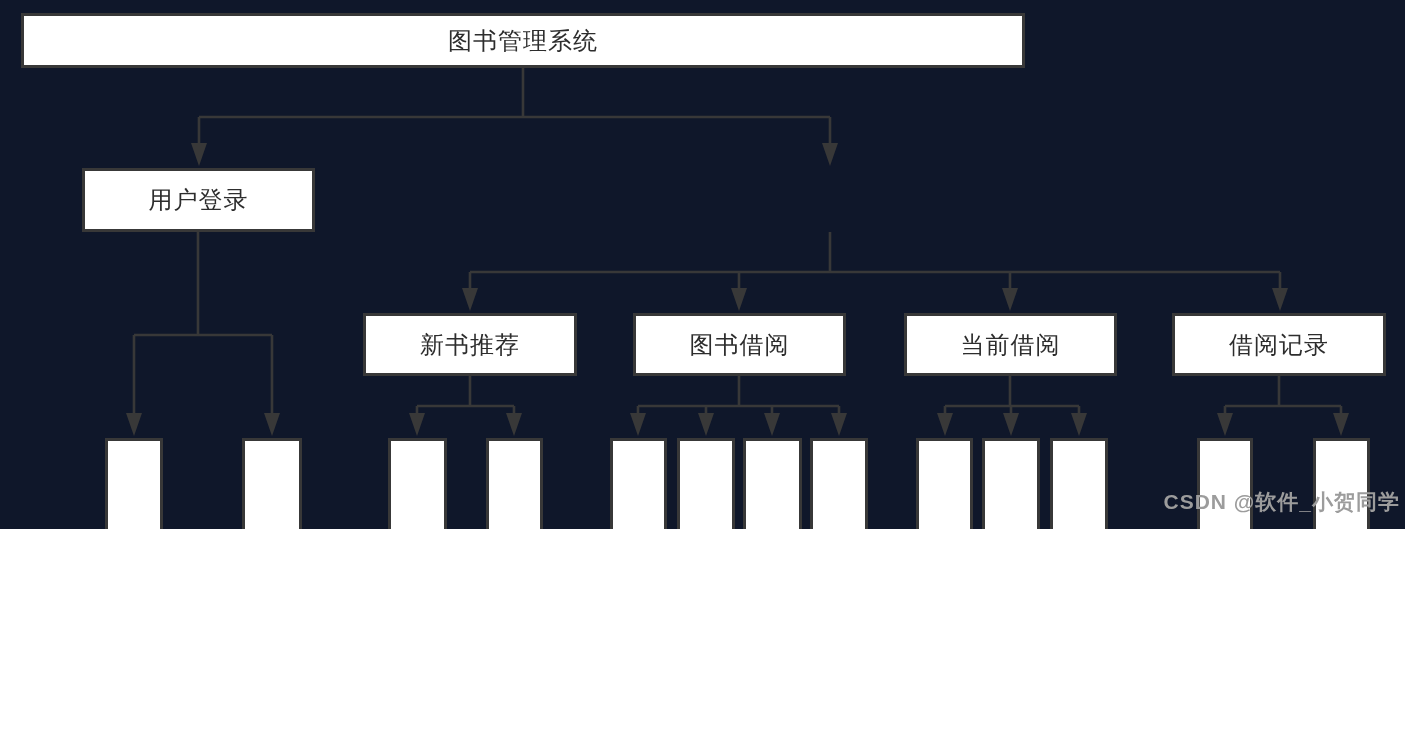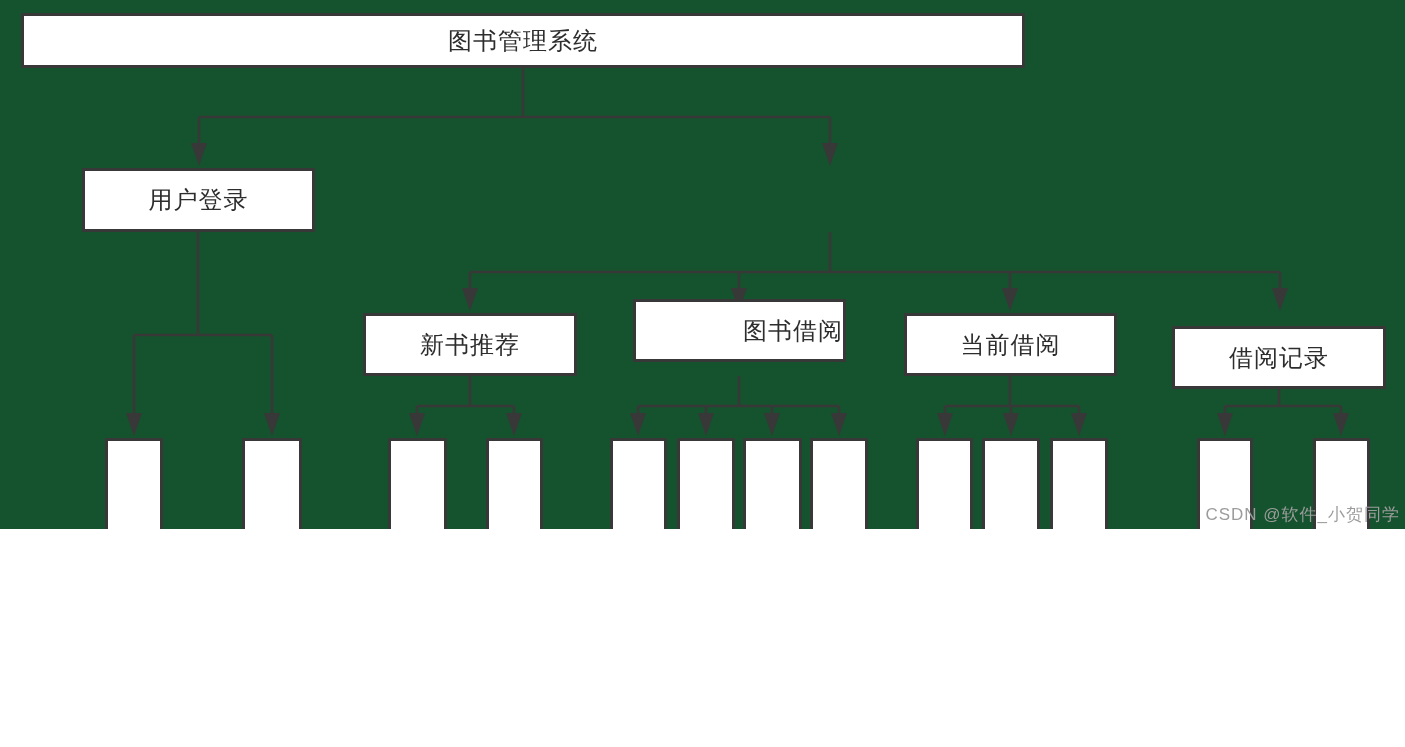--- a/index.html
+++ b/index.html
@@ -1,20 +1,20 @@
 <!DOCTYPE html>
 <html><head>
 <meta charset="utf-8">
 <style>
   html, body { margin: 0; padding: 0; background: #ffffff; }
   #canvas {
     position: relative;
     width: 1405px;
     height: 529px;
-    background: #14532d;
+    background: #0f172a;
     font-family: "Liberation Sans", "DejaVu Sans", sans-serif;
     overflow: hidden;
   }
   #connector-layer {
     position: absolute;
     left: 0; top: 0;
     width: 1405px;
     height: 747px;
     z-index: 0;
   }
@@ -34,25 +34,26 @@
   .leaf .vtext {
     writing-mode: vertical-rl;
     text-orientation: mixed;
     letter-spacing: 7px;
     line-height: 1;
     white-space: nowrap;
   }
   .watermark {
     position: absolute;
     right: 5px;
-    bottom: 3px;
-    font-size: 17px;
+    bottom: 13px;
+    font-size: 21px;
     color: #9c9c9c;
     letter-spacing: 1px;
     z-index: 2;
+    font-weight: bold;
   }
   svg path { stroke: #383838; stroke-width: 2.6; fill: none; }
   svg polygon { fill: #383838; stroke: none; }
 </style>
 </head>
 <body>
 
 <div id="canvas">
 
   <svg id="connector-layer" viewBox="0 0 1405 747" xmlns="http://www.w3.org/2000/svg">
@@ -109,27 +110,27 @@
     <span>图书管理系统</span>
   </div>
 
   <div class="node hnode" style="left:82px; top:168px; width:233px; height:64px;">
     <span>用户登录</span>
   </div>
 
   <div class="node hnode" style="left:363px; top:313px; width:214px; height:63px;">
     <span>新书推荐</span>
   </div>
-  <div class="node hnode" style="left:633px; top:299px; width:213px; height:63px;justify-content:flex-end;">
+  <div class="node hnode" style="left:633px; top:313px; width:213px; height:63px;">
     <span>图书借阅</span>
   </div>
   <div class="node hnode" style="left:904px; top:313px; width:213px; height:63px;justify-content:center;">
     <span>当前借阅</span>
   </div>
-  <div class="node hnode" style="left:1172px; top:313px; width:214px; height:63px;margin-top:13px;">
+  <div class="node hnode" style="left:1172px; top:313px; width:214px; height:63px;">
     <span>借阅记录</span>
   </div>
 
   <div class="node leaf" style="left:105px; top:438px; width:58px; height:297px;">
     <span class="vtext">用户登录</span>
   </div>
   <div class="node leaf" style="left:242px; top:438px; width:60px; height:297px;">
     <span class="vtext">注销登录</span>
   </div>
 

